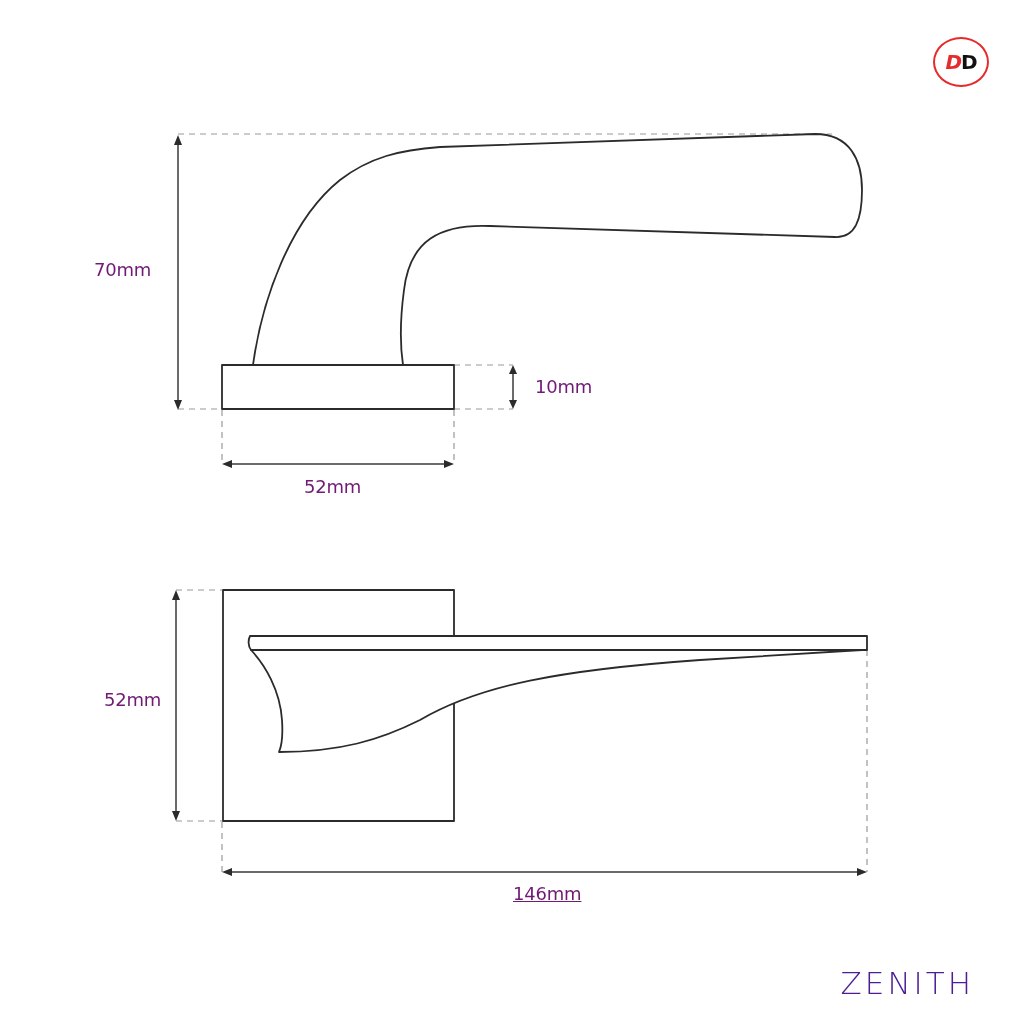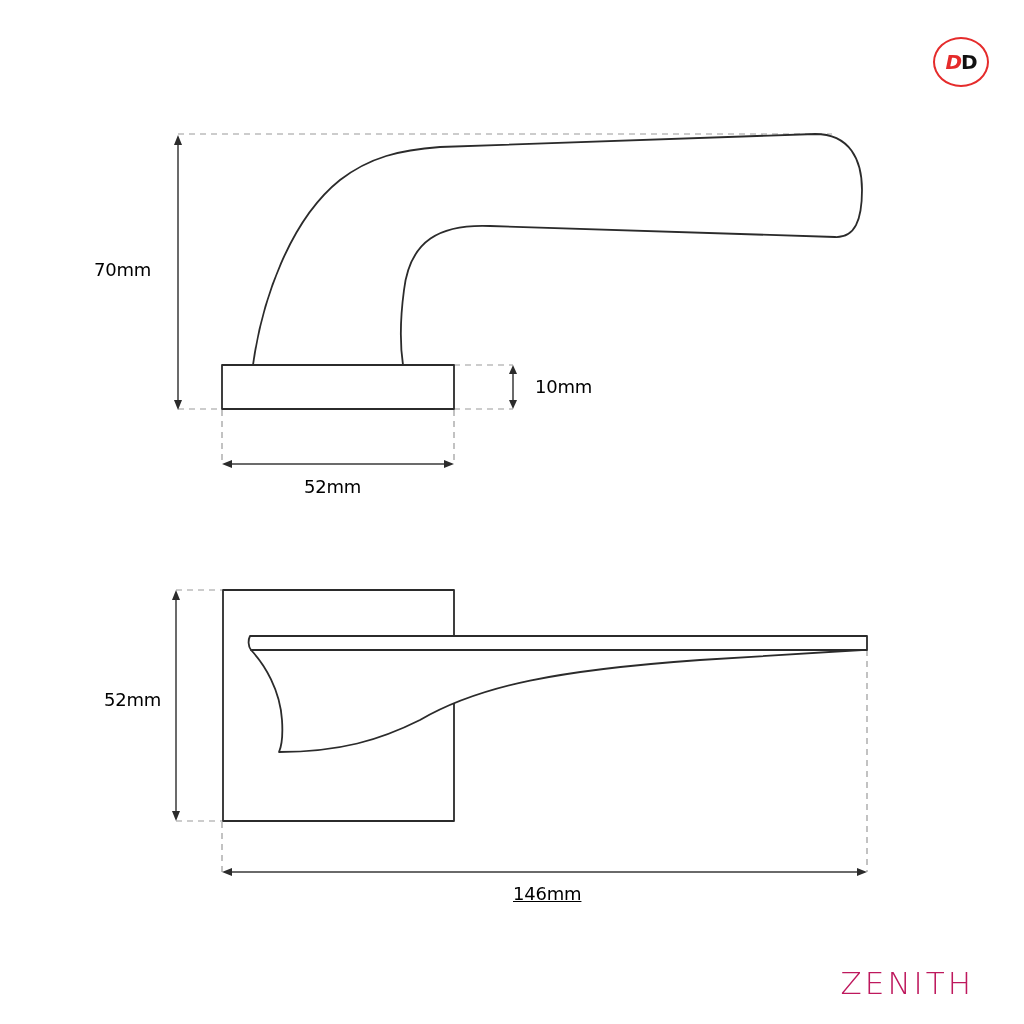--- a/index.html
+++ b/index.html
@@ -4,22 +4,22 @@
   <style>
     html, body { margin: 0; padding: 0; background: #ffffff; }
     body { width: 1024px; height: 1024px; position: relative; overflow: hidden; font-family: "Liberation Sans", "DejaVu Sans", sans-serif; }
     svg.drawing { position: absolute; left: 0; top: 0; width: 1024px; height: 1024px; }
     .outline { fill: none; stroke: #2b2b2b; stroke-width: 1.8; stroke-linejoin: round; stroke-linecap: round; }
     .fillwhite { fill: #ffffff; stroke: #2b2b2b; stroke-width: 1.8; stroke-linejoin: round; }
     .dash { fill: none; stroke: #9a9a9a; stroke-width: 1.2; stroke-dasharray: 6 5; }
     .dim { fill: none; stroke: #3a3a3a; stroke-width: 1.5; }
     .dimlong { fill: none; stroke: #6a6a6a; stroke-width: 2.2; }
     .arrowhead { fill: #2b2b2b; }
-    .label { position: absolute; font-size: 18px; color: #000000; font-family: "DejaVu Sans", sans-serif; letter-spacing: -0.2px; white-space: nowrap; }
-    .brand { position: absolute; right: 50px; top: 965px; font-size: 31px; color: #be185d; font-family: "DejaVu Sans", sans-serif; font-weight: 300; letter-spacing: 3px; }
+    .label { position: absolute; font-size: 18px; color: #701a75; font-family: "DejaVu Sans", sans-serif; letter-spacing: -0.2px; white-space: nowrap; }
+    .brand { position: absolute; right: 50px; top: 965px; font-size: 31px; color: #4c1d95; font-family: "DejaVu Sans", sans-serif; font-weight: 300; letter-spacing: 3px; }
     .logo { position: absolute; left: 933px; top: 37px; width: 56px; height: 50px; border: 2px solid #e52b2b; border-radius: 50%; box-sizing: border-box; display: flex; align-items: center; justify-content: center; background: #fff; }
     .logo span { font-family: "DejaVu Sans", sans-serif; font-weight: bold; font-style: italic; font-size: 20px; letter-spacing: -1px; }
     .logo .d1 { color: #e52b2b; }
     .logo .d2 { color: #111111; font-style: normal; }
   </style>
 </head>
 <body>
 
 <div class="logo">
   <span class="d1">D</span>

